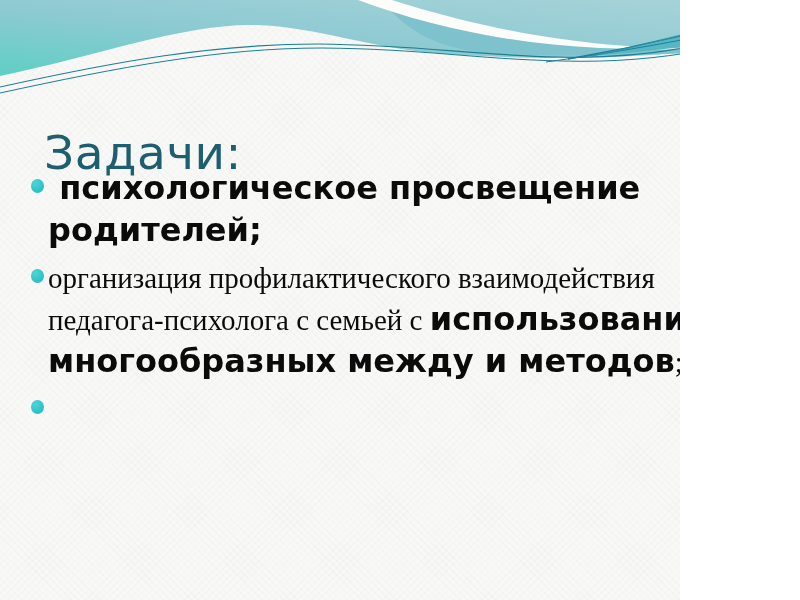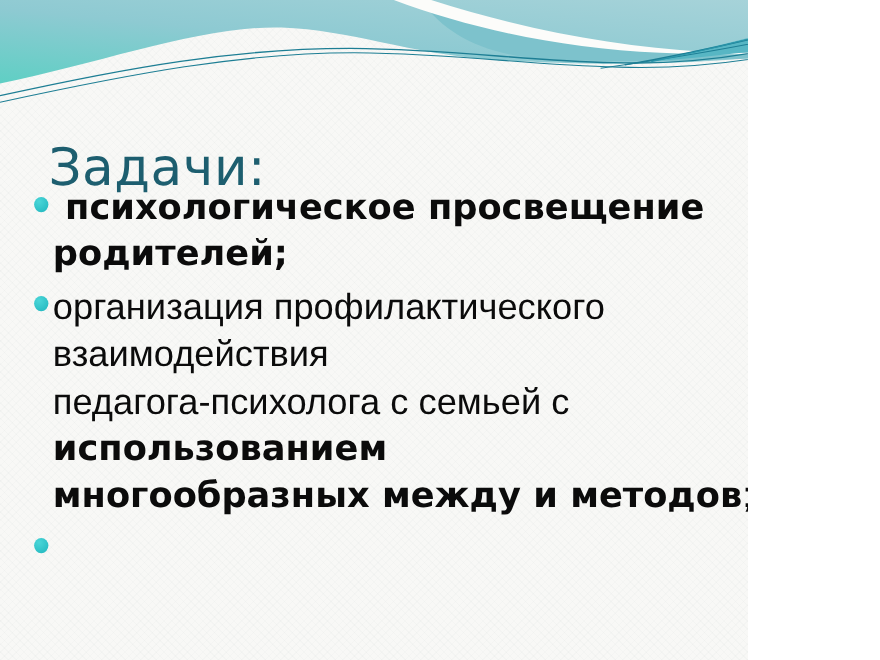--- a/index.html
+++ b/index.html
@@ -69,23 +69,23 @@
   }
   .seg {
     white-space: pre-wrap;
   }
   .seg.sans-bold {
     font-family: "DejaVu Sans", sans-serif;
     font-weight: 700;
     font-size: 32px;
   }
   .seg.serif {
-    font-family: Liberation Sans, sans-serif;
+    font-family: Liberation Serif, serif;
     font-weight: 400;
-    font-size: 33px;
+    font-size: 29px;
   }
 </style>
 </head>
 <body>
 
 <div class="slide">
 
   <svg class="header-art" viewBox="0 0 800 150" preserveAspectRatio="none" aria-hidden="true">
     <defs>
       <linearGradient id="sky" x1="100%" y1="0%" x2="0%" y2="100%">

